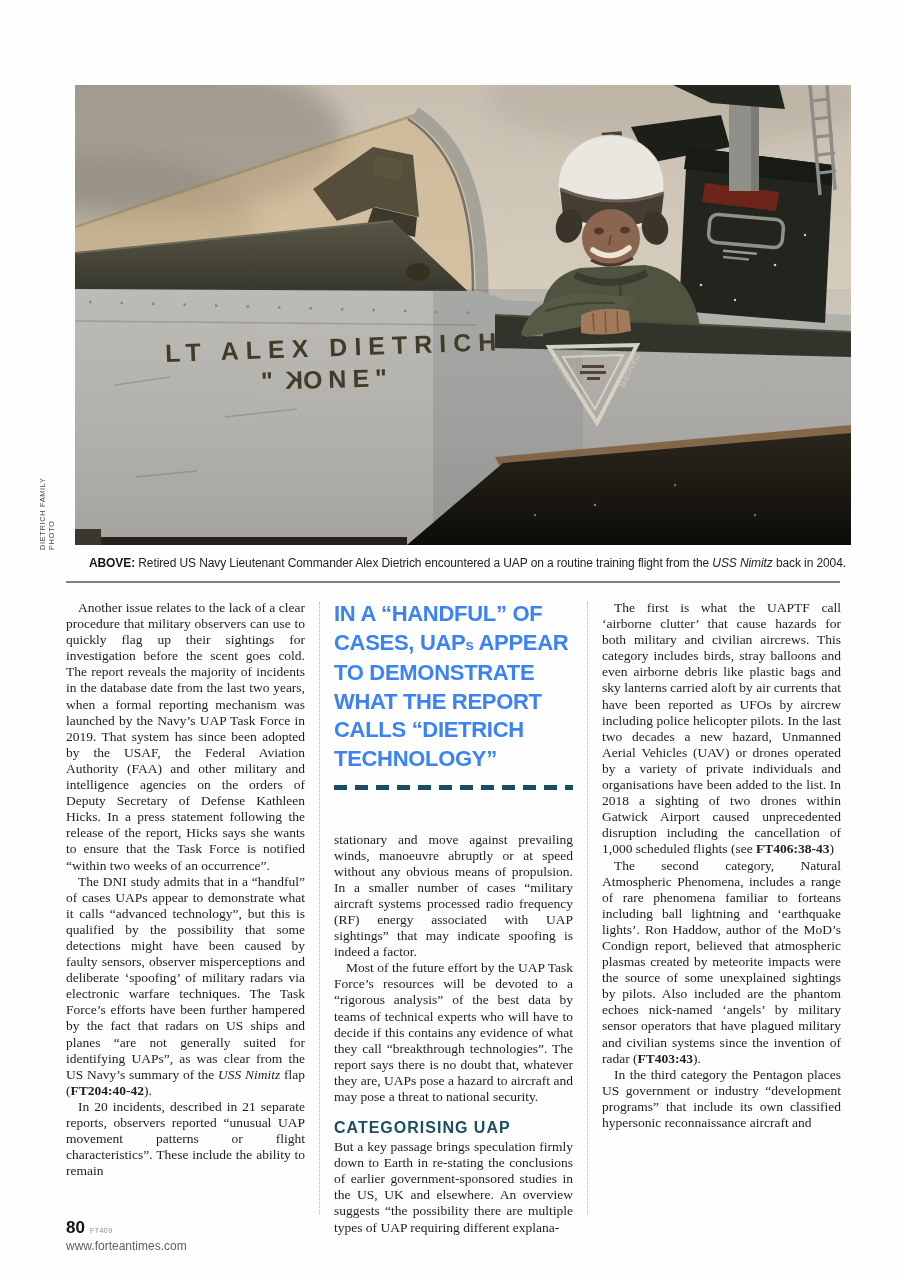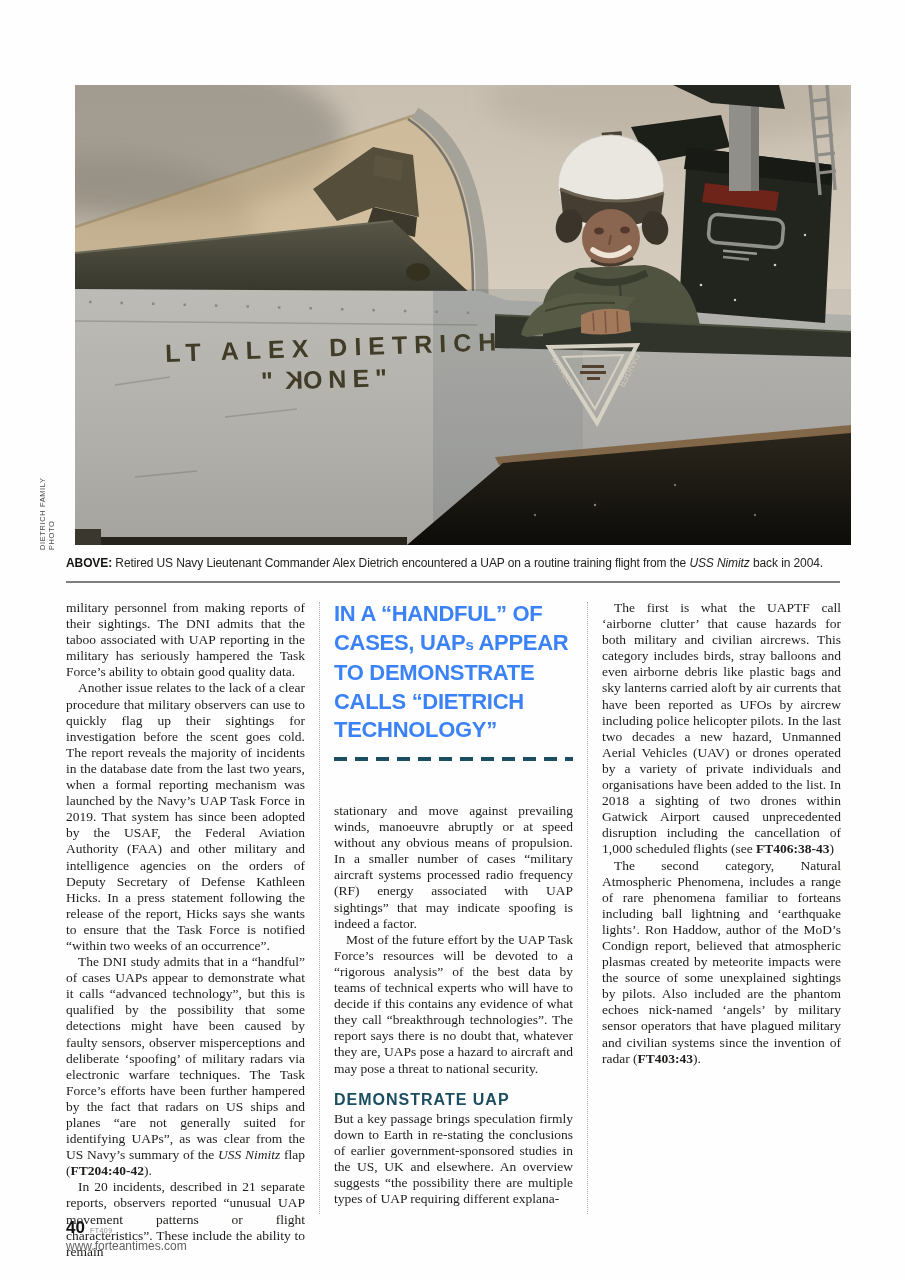--- a/index.html
+++ b/index.html
@@ -17,21 +17,21 @@
        font-family:"Liberation Sans",sans-serif;font-weight:700;font-size:25px;
        letter-spacing:6px;color:#403c28;white-space:nowrap;}
   .flipK{display:inline-block;transform:scaleX(-1);}
 
   .credit{position:absolute;left:38px;top:450px;height:100px;
           writing-mode:vertical-rl;transform:rotate(180deg);
           font-family:"Liberation Sans",sans-serif;font-size:7.5px;letter-spacing:.6px;color:#4a4a4a;}
 
   
   .caption{position:absolute;left:66px;top:556px;width:780px;margin:0;
-           font-family:"Liberation Sans",sans-serif;font-size:12px;letter-spacing:-.1px;color:#262422;}
+           font-family:"Liberation Sans",sans-serif;font-size:12px;letter-spacing:-.1px;color:#262422;text-align:right;}
   .caption strong{font-weight:700;color:#161412;}
   .caption em{font-style:italic;}
   .rule{position:absolute;left:66px;top:581px;width:774px;height:2px;background:#7f7f7f;}
 
   
   .columns{position:absolute;left:66px;top:600px;width:775px;height:618px;display:flex;gap:29px;}
   .col{width:239px;flex:0 0 239px;}
   .colsep{position:absolute;top:2px;height:612px;width:0;border-left:1px dotted #b3b1ad;}
   .s1{left:253px;} .s2{left:521px;}
   .body{margin:0;font-size:13.5px;line-height:16.1px;text-align:justify;}
@@ -199,45 +199,46 @@
 
   <p class="caption"><strong>ABOVE:</strong><span> Retired US Navy Lieutenant Commander Alex Dietrich encountered a UAP on a routine training flight from the </span><em>USS Nimitz</em><span> back in 2004.</span></p>
 
   <div class="rule"></div>
 
   <div class="columns">
     <div class="colsep s1"></div>
     <div class="colsep s2"></div>
 
     <div class="col">
-      <p class="body">military personnel from making reports of their sightings. The DNI admits that the taboo associated with UAP reporting in the military has seriously hampered the Task Force’s ability to obtain good quality data.</p>
       <p class="body ind">Another issue relates to the lack of a clear procedure that military observers can use to quickly flag up their sightings for investigation before the scent goes cold. The report reveals the majority of incidents in the database date from the last two years, when a formal reporting mechanism was launched by the Navy’s UAP Task Force in 2019. That system has since been adopted by the USAF, the Federal Aviation Authority (FAA) and other military and intelligence agencies on the orders of Deputy Secretary of Defense Kathleen Hicks. In a press statement following the release of the report, Hicks says she wants to ensure that the Task Force is notified “within two weeks of an occurrence”.</p>
       <p class="body ind"><span>The DNI study admits that in a “handful” of cases UAPs appear to demonstrate what it calls “advanced technology”, but this is qualified by the possibility that some detections might have been caused by faulty sensors, observer misperceptions and deliberate ‘spoofing’ of military radars via electronic warfare techniques. The Task Force’s efforts have been further hampered by the fact that radars on US ships and planes “are not generally suited for identifying UAPs”, as was clear from the US Navy’s summary of the </span><em>USS Nimitz</em><span> flap (</span><strong>FT204:40-42</strong><span>).</span></p>
       <p class="body ind">In 20 incidents, described in 21 separate reports, observers reported “unusual UAP movement patterns or flight characteristics”. These include the ability to remain</p>
     </div>
 
     <div class="col">
       <div class="pullquote">
         <div>IN A “HANDFUL” OF</div>
         <div><span>CASES, UAP</span><span class="pq-small">s</span><span> APPEAR</span></div>
         <div>TO DEMONSTRATE</div>
+        <div>WHAT THE REPORT</div>
         <div>CALLS “DIETRICH</div>
         <div>TECHNOLOGY”</div>
         <div class="pq-dash"></div>
       </div>
       <p class="body">stationary and move against prevailing winds, manoeuvre abruptly or at speed without any obvious means of propulsion. In a smaller number of cases “military aircraft systems processed radio frequency (RF) energy associated with UAP sightings” that may indicate spoofing is indeed a factor.</p>
       <p class="body ind">Most of the future effort by the UAP Task Force’s resources will be devoted to a “rigorous analysis” of the best data by teams of technical experts who will have to decide if this contains any evidence of what they call “breakthrough technologies”. The report says there is no doubt that, whatever they are, UAPs pose a hazard to aircraft and may pose a threat to national security.</p>
-      <h3 class="subhead">DEMONSTRATE UAP</h3>
+      <h3 class="subhead">CATEGORISING UAP</h3>
       <p class="body">But a key passage brings speculation firmly down to Earth in re-stating the conclusions of earlier government-sponsored studies in the US, UK and elsewhere. An overview suggests “the possibility there are multiple types of UAP requiring different explana-</p>
     </div>
 
     <div class="col">
       <p class="body ind"><span>The first is what the UAPTF call ‘airborne clutter’ that cause hazards for both military and civilian aircrews. This category includes birds, stray balloons and even airborne debris like plastic bags and sky lanterns carried aloft by air currents that have been reported as UFOs by aircrew including police helicopter pilots. In the last two decades a new hazard, Unmanned Aerial Vehicles (UAV) or drones operated by a variety of private individuals and organisations have been added to the list. In 2018 a sighting of two drones within Gatwick Airport caused unprecedented disruption including the cancellation of 1,000 scheduled flights (see </span><strong>FT406:38-43</strong><span>)</span></p>
       <p class="body ind"><span>The second category, Natural Atmospheric Phenomena, includes a range of rare phenomena familiar to forteans including ball lightning and ‘earthquake lights’. Ron Haddow, author of the MoD’s Condign report, believed that atmospheric plasmas created by meteorite impacts were the source of some unexplained sightings by pilots. Also included are the phantom echoes nick-named ‘angels’ by military sensor operators that have plagued military and civilian systems since the invention of radar (</span><strong>FT403:43</strong><span>).</span></p>
+      <p class="body ind">In the third category the Pentagon places US government or industry “development programs” that include its own classified hypersonic reconnaissance aircraft and</p>
     </div>
   </div>
 
   <div class="footer">
-    <div><span class="pageno">40</span><span class="issue">FT409</span></div>
+    <div><span class="pageno">80</span><span class="issue">FT409</span></div>
     <div class="url">www.forteantimes.com</div>
   </div>
 
 </div>
 
 </body></html>

